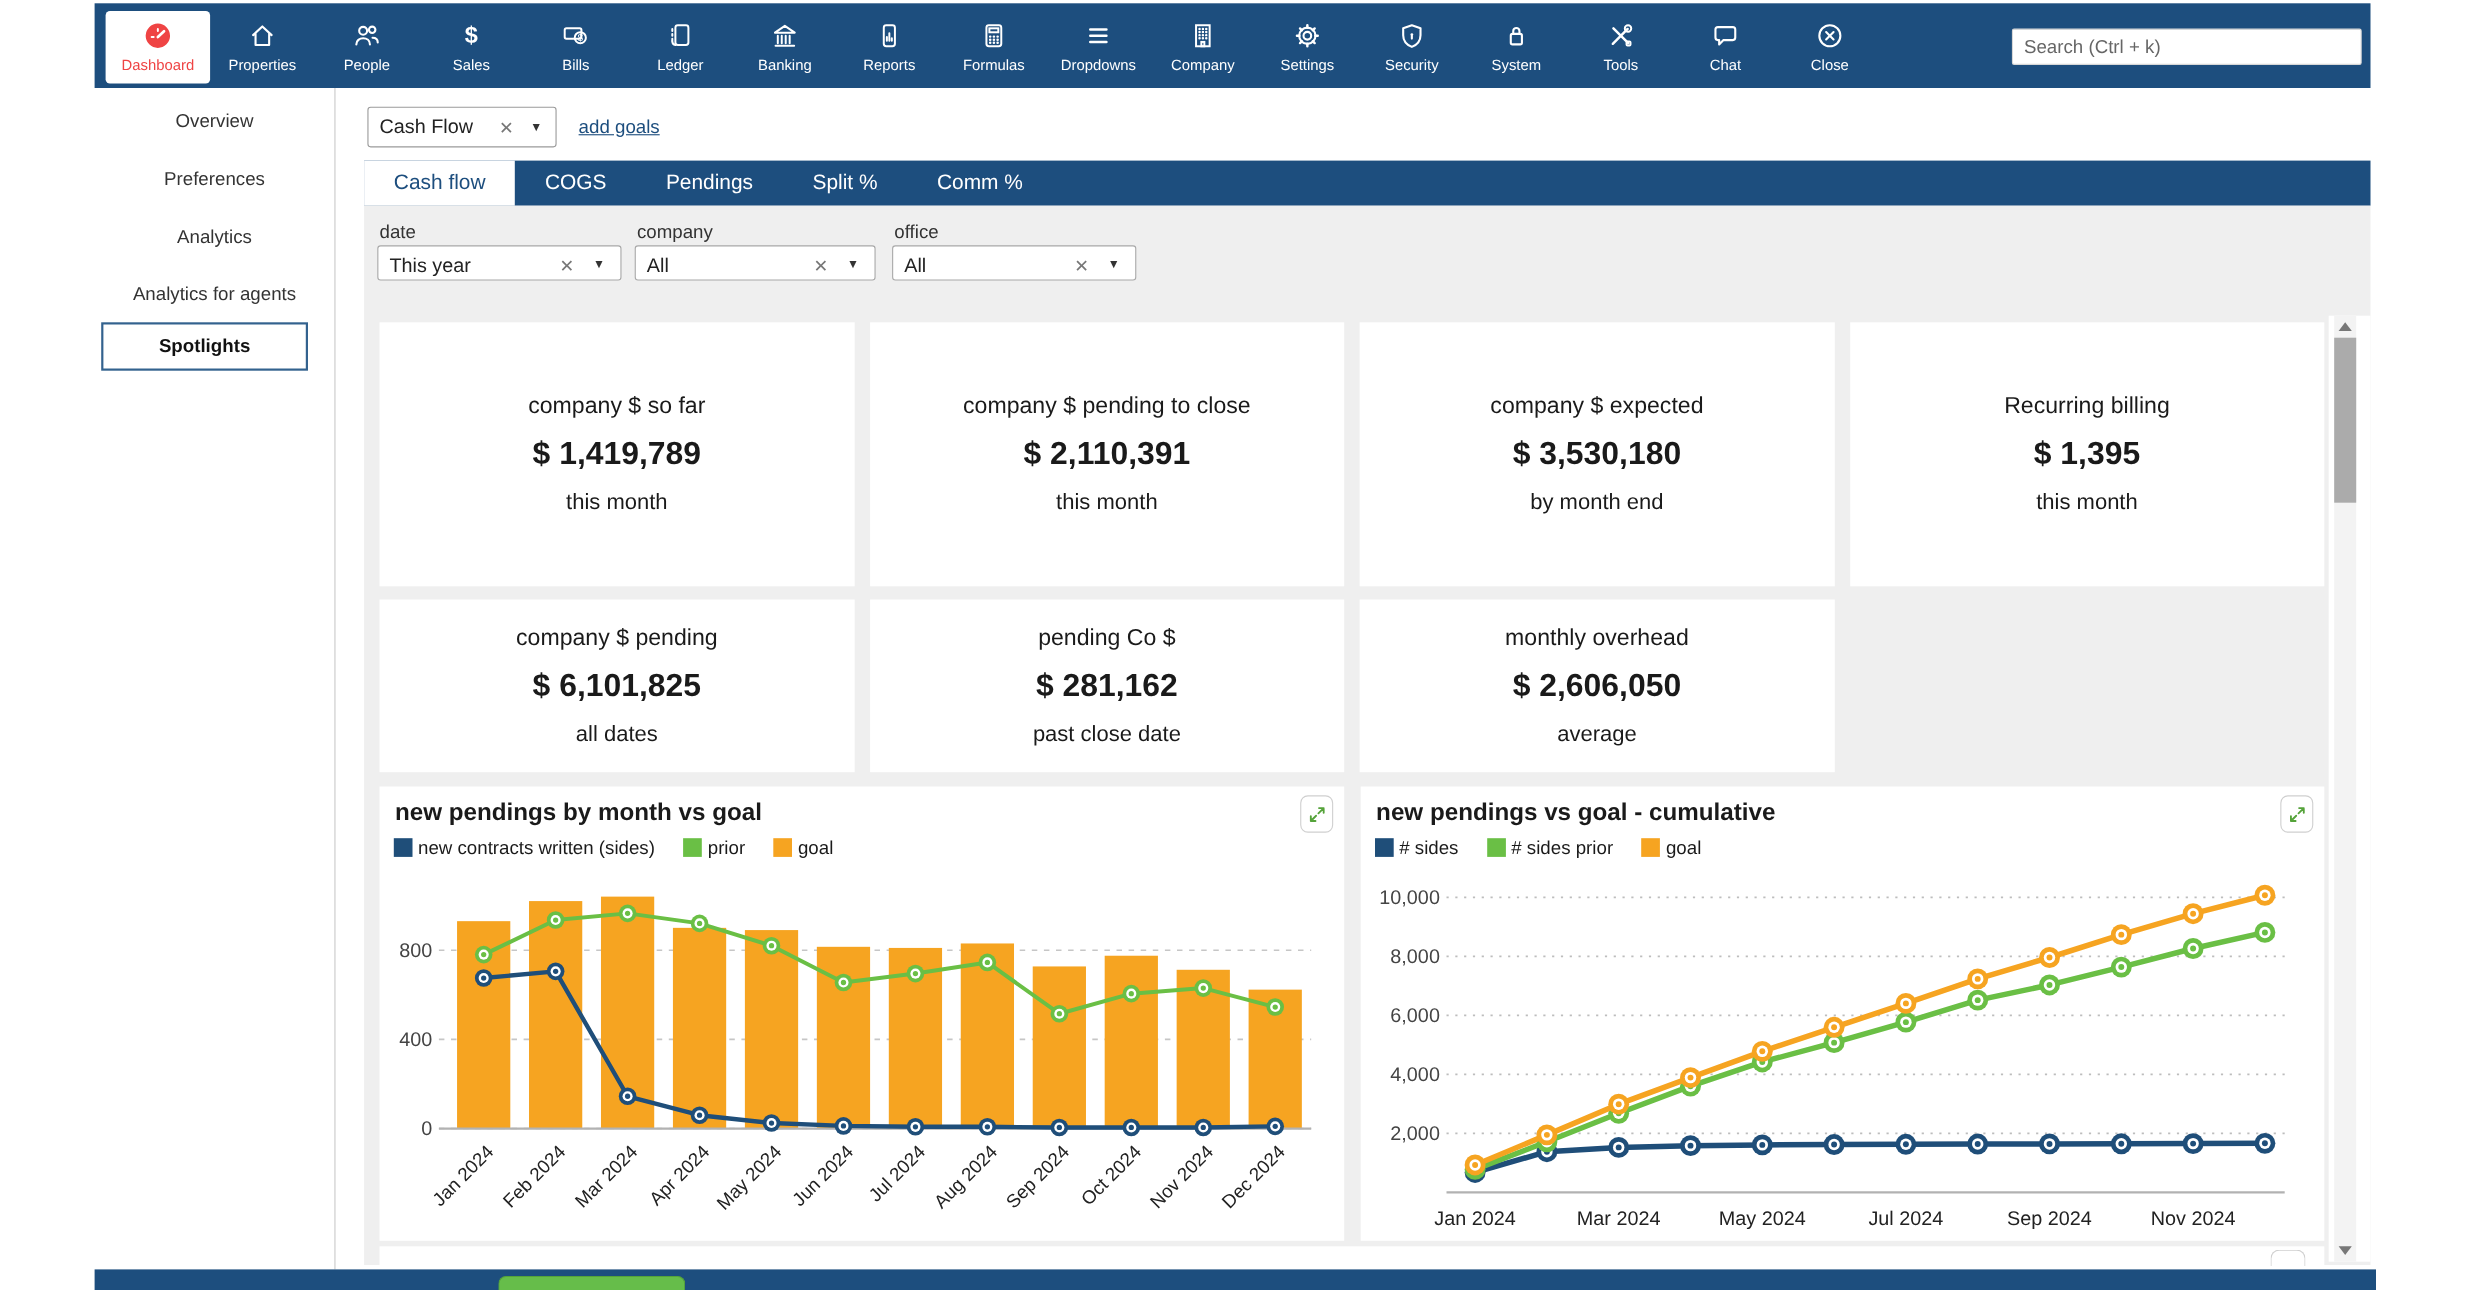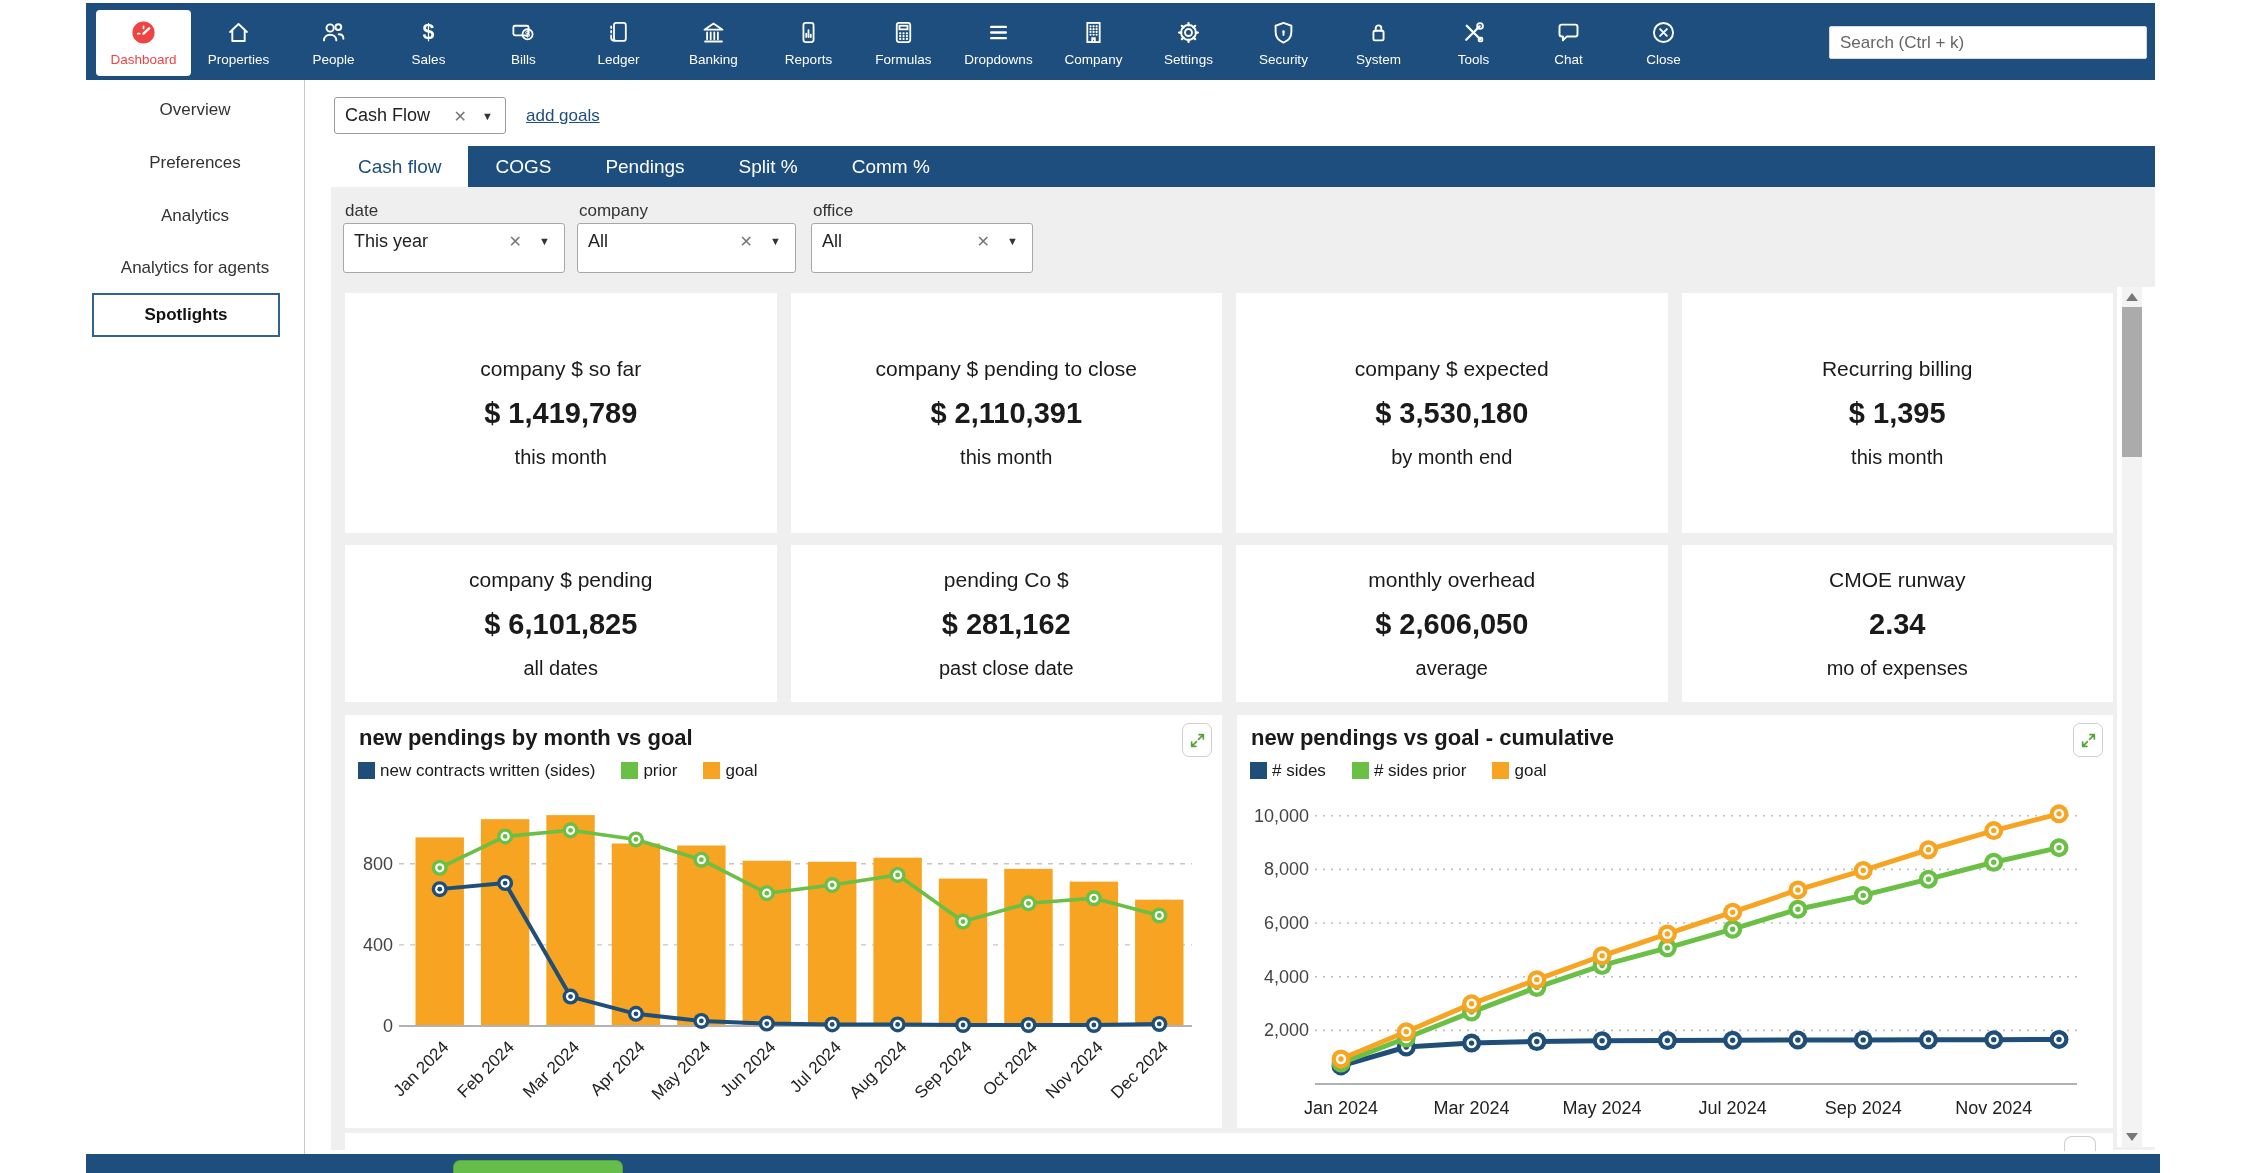--- a/index.html
+++ b/index.html
@@ -26,21 +26,21 @@
   .combo{background:#fff;border:1px solid #9a9a9a;border-radius:3px;box-sizing:border-box;font-size:18px;color:#222}
   .combo .val{position:absolute;left:10px;top:7px;white-space:nowrap}
   .xmark{position:absolute;color:#777;font-size:16px;cursor:pointer}
   .caret{position:absolute;color:#333;font-size:11px;cursor:pointer}
   .addgoals{font-size:17px;color:#1d4e7e;text-decoration:underline;cursor:pointer}
   .tabbar{left:331px;top:146px;width:1824px;height:41px;background:#1d4e7e;display:flex}
   .tab{height:41px;line-height:41px;padding:0 27px;color:#fff;font-size:19px;cursor:pointer;white-space:nowrap}
   .tab.active{background:#fff;color:#1d4e7e}
   .panel{left:331px;top:187px;width:1824px;height:963px;background:#efefef}
   .flabel{font-size:17px;color:#333}
-  .fdrop{background:#fff;border:1px solid #a8a8a8;border-radius:3px;height:50px;box-sizing:border-box;font-size:18px;color:#222}
+  .fdrop{background:#fff;border:1px solid #a8a8a8;border-radius:3px;height:32px;box-sizing:border-box;font-size:18px;color:#222}
   
   .cardgrid{display:grid;grid-template-columns:repeat(4,1fr);gap:14px}
   .card{background:#fff;display:flex;flex-direction:column;align-items:center;justify-content:center;text-align:center}
   .card .lbl{font-size:21px}
   .card .val{font-size:29px;font-weight:bold;margin:16px 0}
   .card .sub{font-size:20px}
   
   .chartcard{background:#fff;position:absolute}
   .ctitle{position:absolute;left:14px;top:10px;font-size:22px;font-weight:bold}
   .legend{position:absolute;left:13px;top:46px;display:flex;align-items:center;gap:26px;font-size:17px}
@@ -329,25 +329,20 @@
     </div>
     <div class="card">
       <div class="lbl">pending Co $</div>
       <div class="val">$ 281,162</div>
       <div class="sub">past close date</div>
     </div>
     <div class="card">
       <div class="lbl">monthly overhead</div>
       <div class="val">$ 2,606,050</div>
       <div class="sub">average</div>
-    </div>
-    <div class="card">
-      <div class="lbl">CMOE runway</div>
-      <div class="val">2.34</div>
-      <div class="sub">mo of expenses</div>
     </div>
   </div>
 
   <div class="chartcard" style="left:14px;top:528px;width:877px;height:413px">
     <div class="ctitle">new pendings by month vs goal</div>
     <div class="expand">
       <svg width="17" height="17" viewBox="0 0 16 16" fill="none" stroke="#55a33a" stroke-width="1.6" stroke-linecap="round" stroke-linejoin="round">
           <path d="M9.5 2.5 H13.5 V6.5 M13.5 2.5 L9 7"></path>
           <path d="M6.5 13.5 H2.5 V9.5 M2.5 13.5 L7 9"></path>
         </svg>

